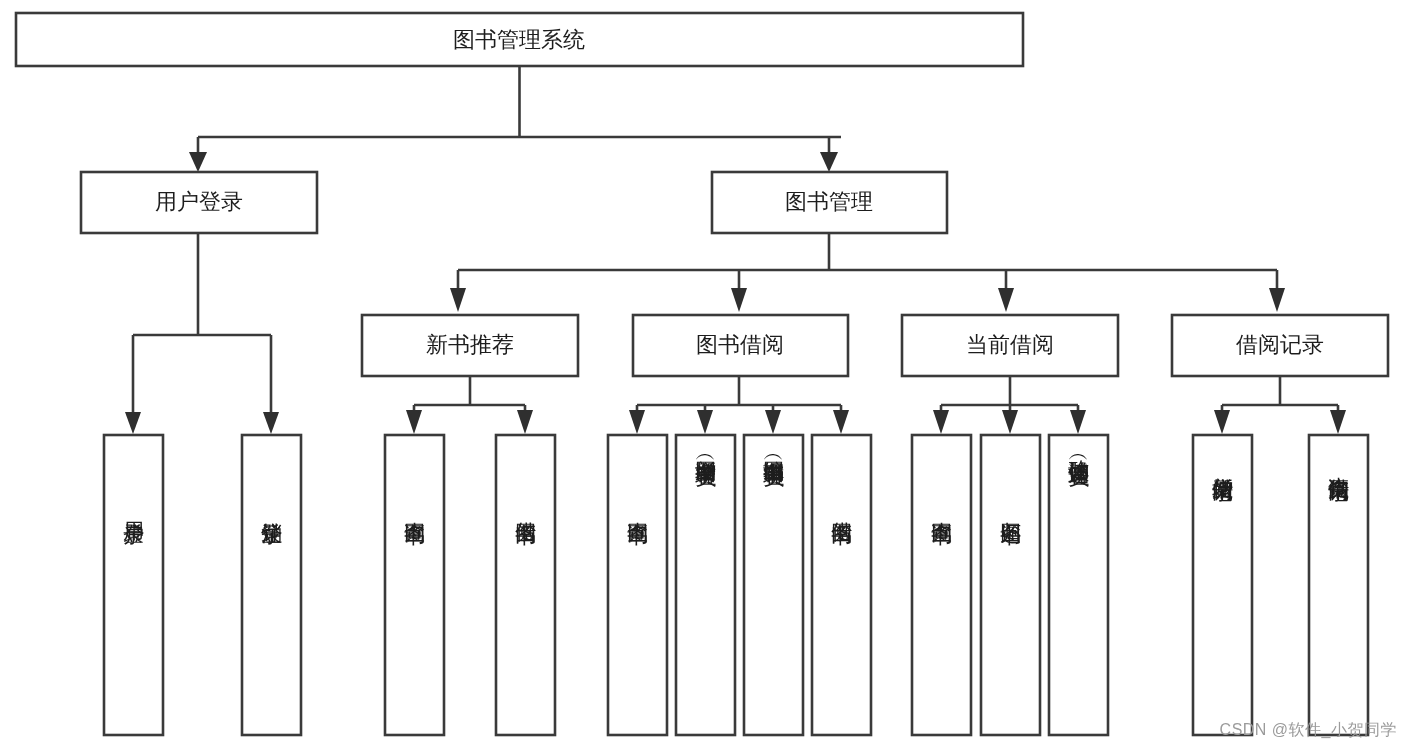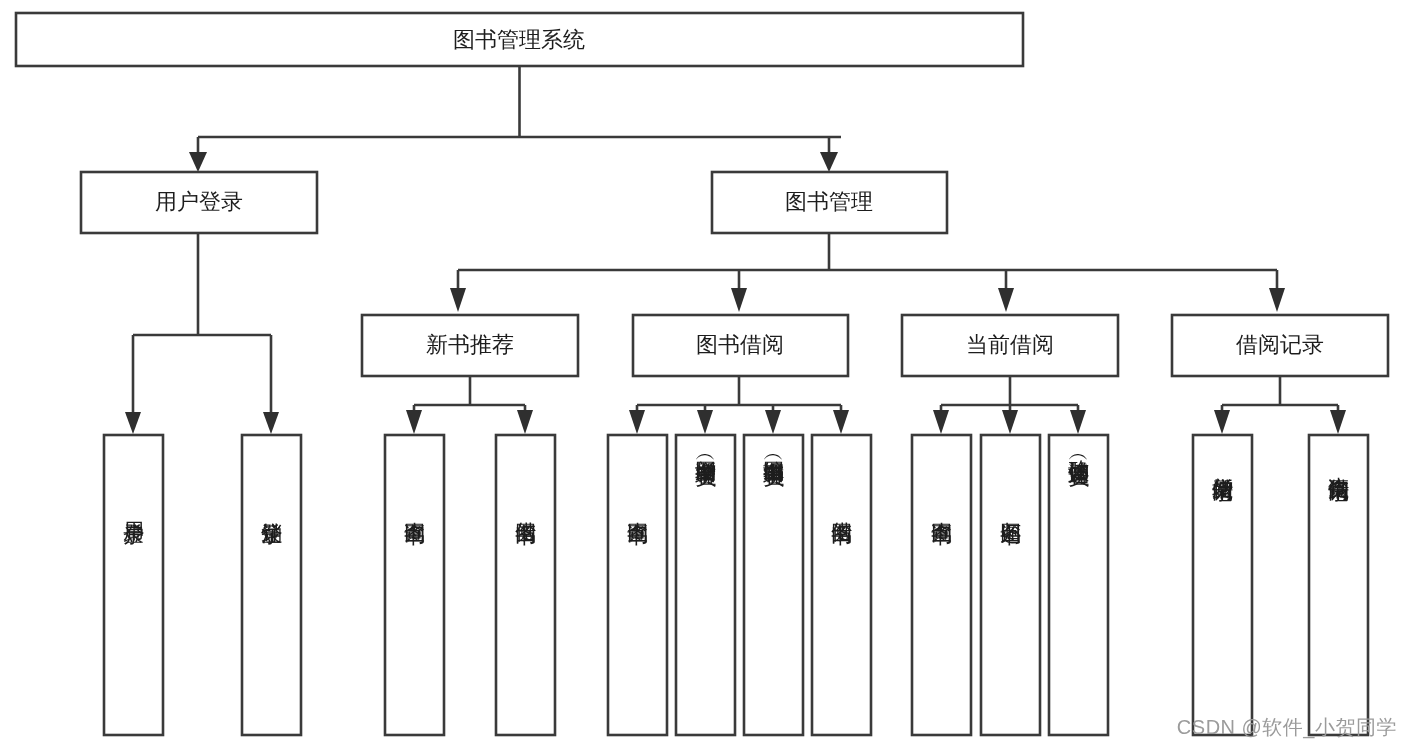--- a/index.html
+++ b/index.html
@@ -66,21 +66,21 @@
     line-height: 1.06;
     letter-spacing: 1px;
     color: #1d1d1d;
     white-space: nowrap;
   }
   .watermark {
     position: absolute;
     right: 8px;
     bottom: 6px;
     font-family: "Liberation Sans", "DejaVu Sans", sans-serif;
-    font-size: 20px;
+    font-size: 16px;
     color: #9b9b9b;
     white-space: nowrap;
     letter-spacing: 0.5px;
   }
 </style>
 </head>
 <body>
 
 <div id="diagram-root">
 

